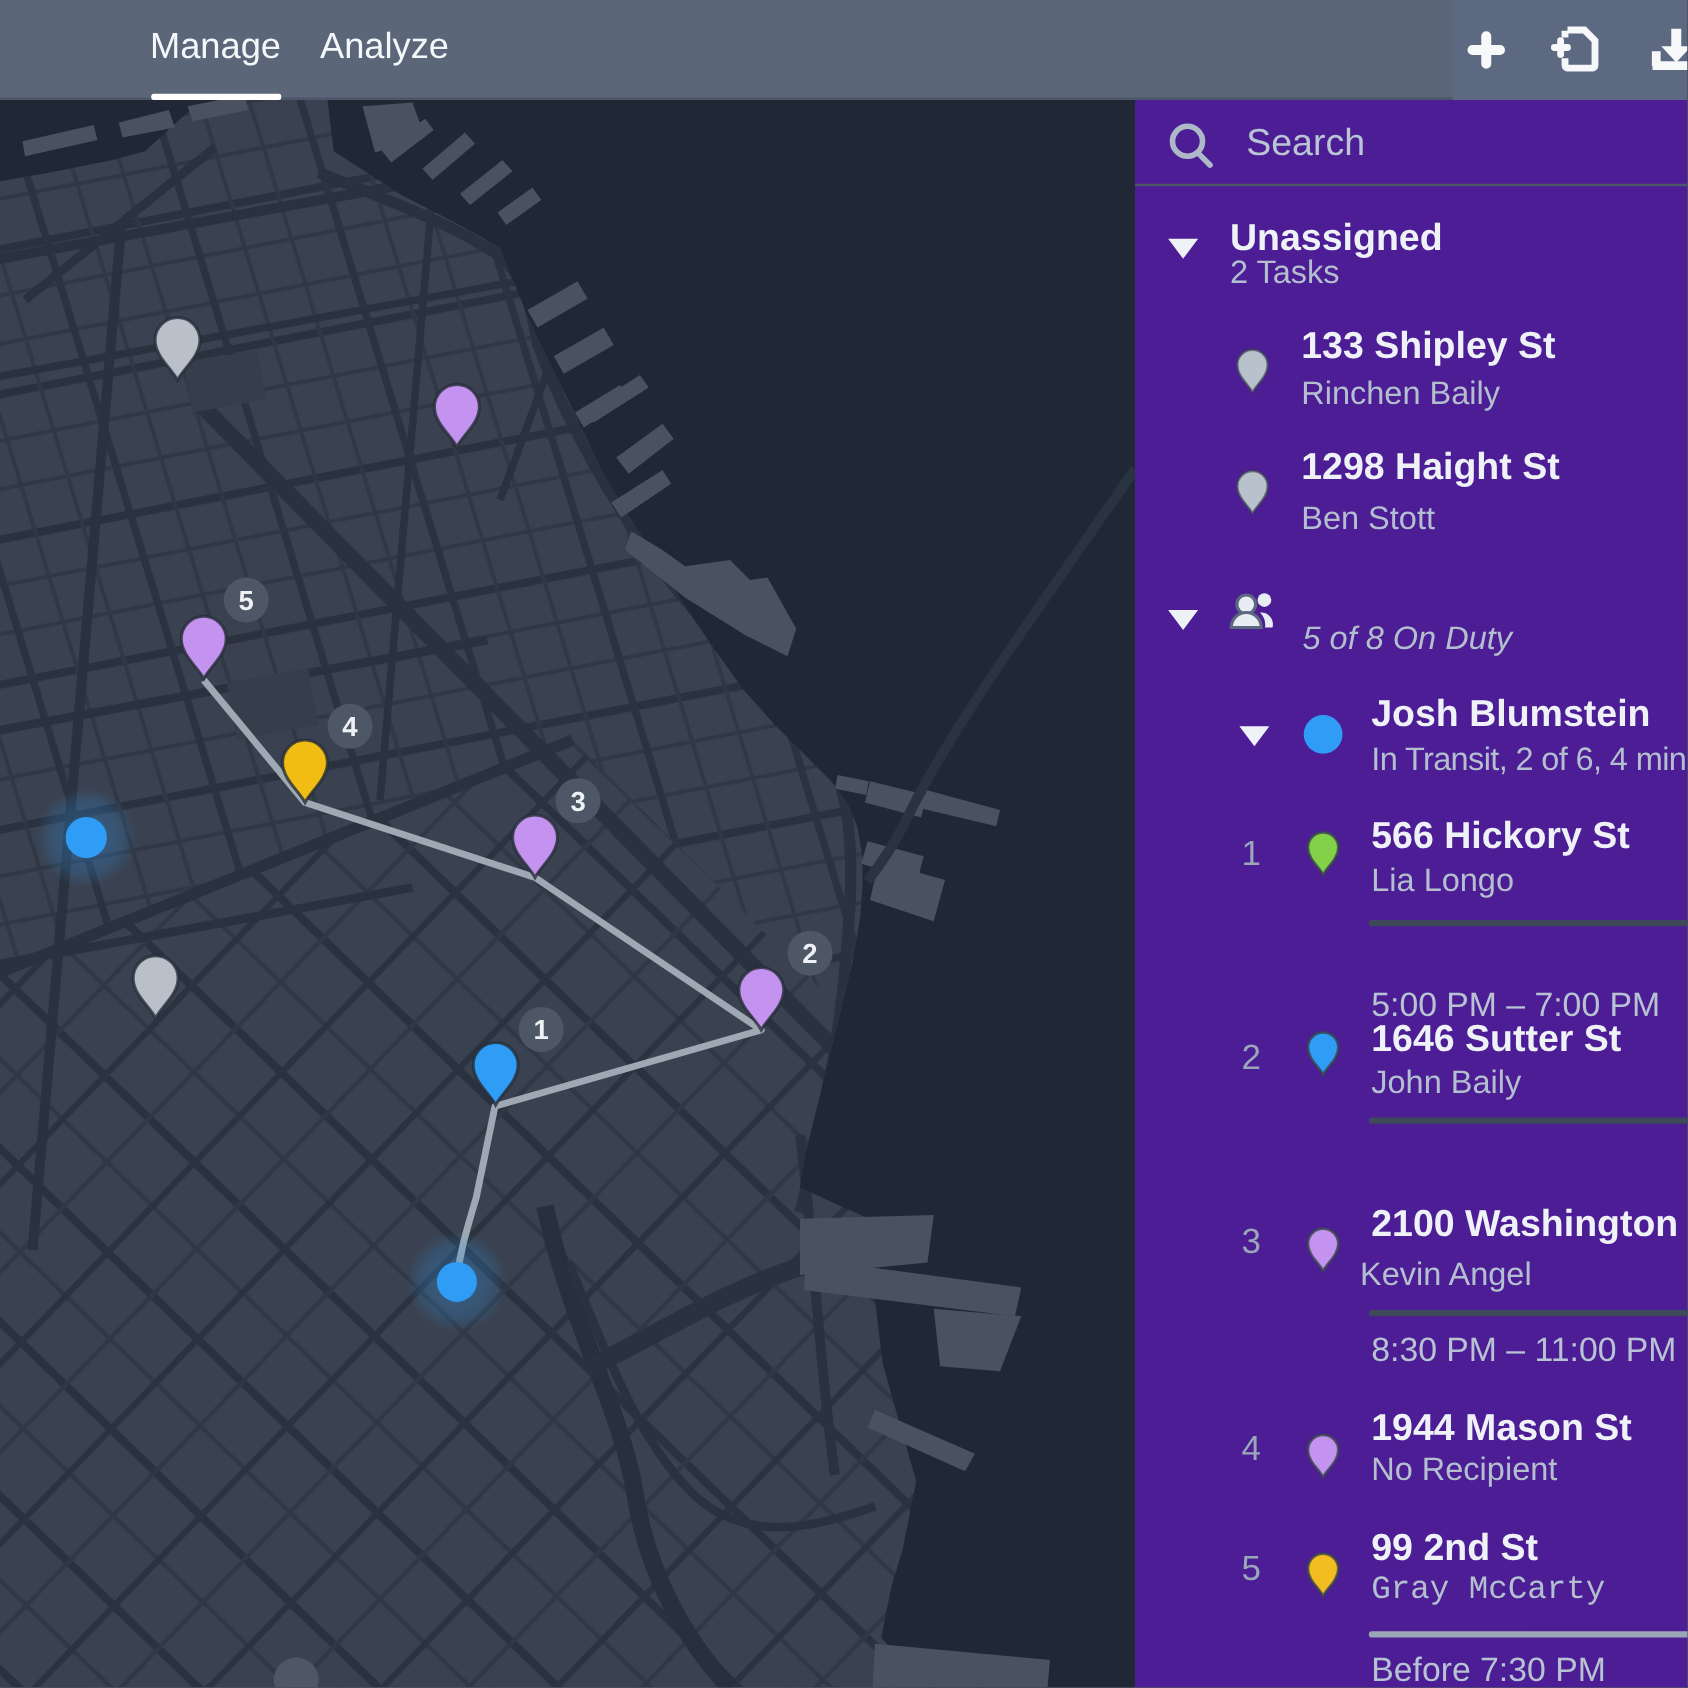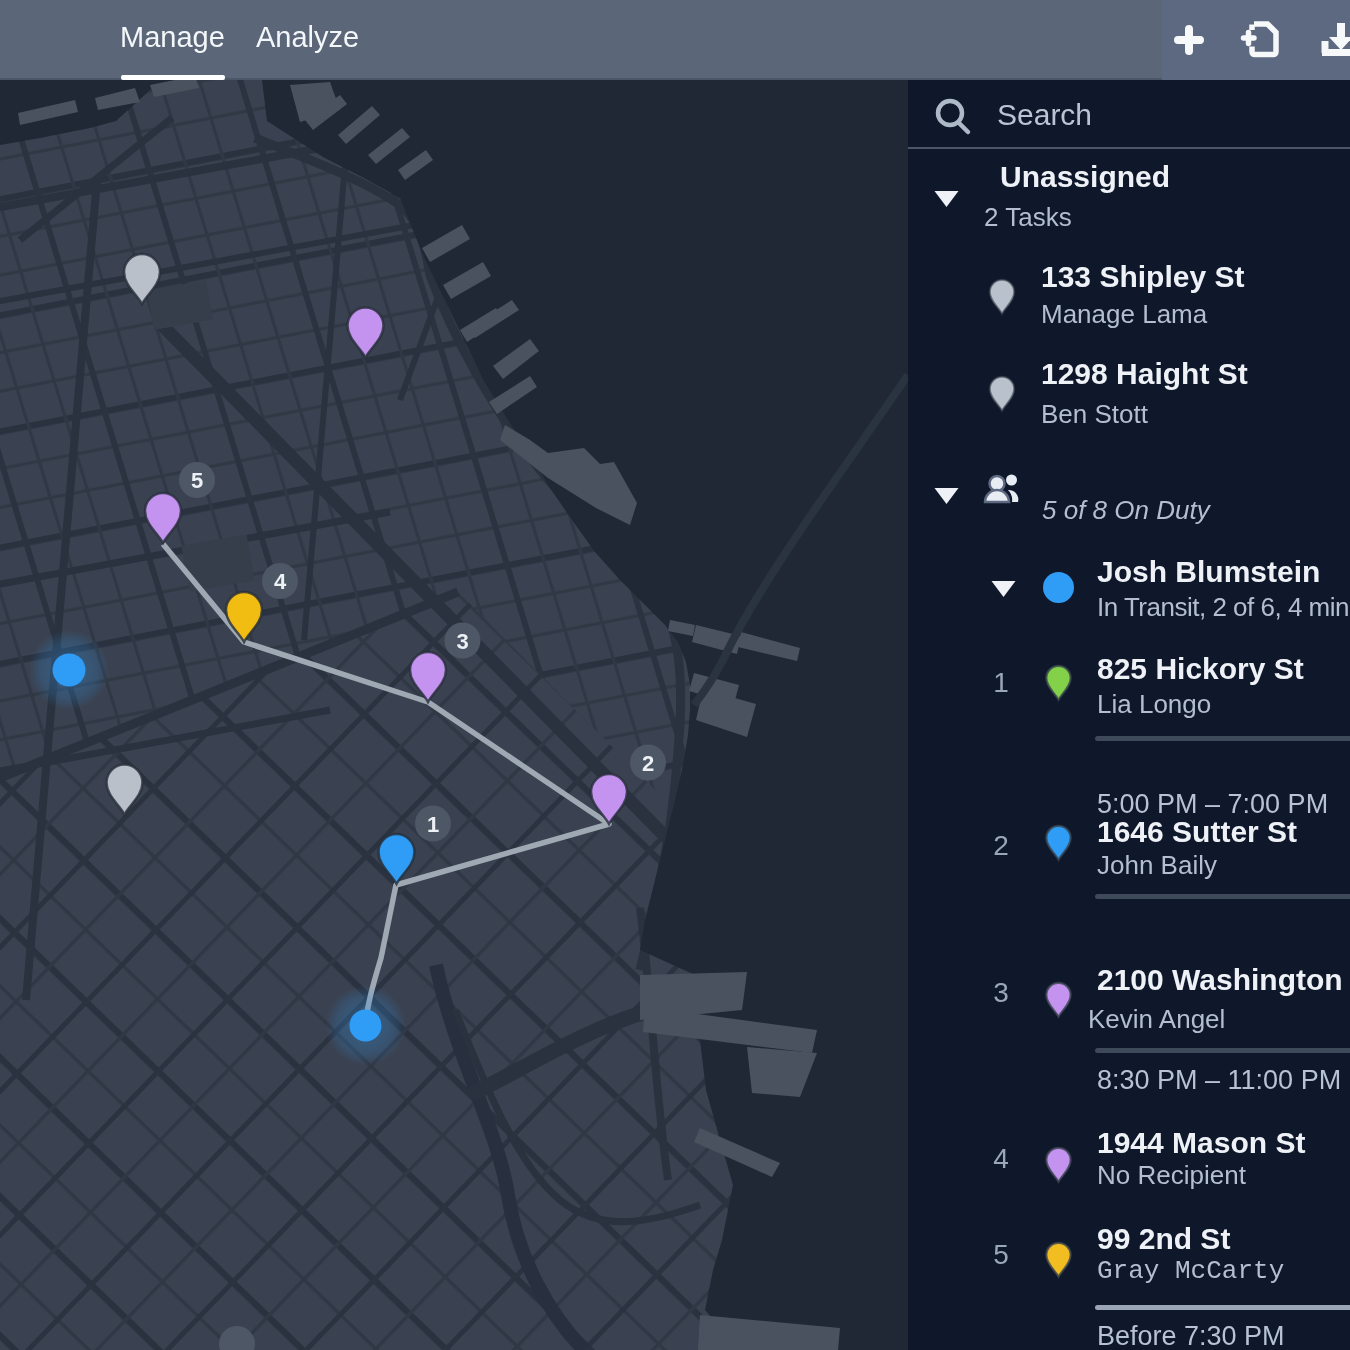--- a/index.html
+++ b/index.html
@@ -5,21 +5,21 @@
   html,body{margin:0;padding:0;}
   body{width:1350px;height:1350px;overflow:hidden;position:relative;
        font-family:"Liberation Sans",sans-serif;background:#5d6980;}
   #topbar{position:absolute;left:0;top:0;width:1162px;height:80px;background:#5b6679;
           border-bottom:2px solid #4b5668;box-sizing:border-box;z-index:30;}
   .tab{position:absolute;top:21px;font-size:29px;color:#f4f7fa;}
   #tab-manage{left:120px;}
   #tab-analyze{left:256px;}
   #tab-underline{position:absolute;left:121px;top:75px;width:104px;height:5px;background:#ffffff;border-radius:2px;}
   #mapwrap{position:absolute;left:0;top:80px;width:908px;height:1270px;}
-  #sidebar{position:absolute;left:908px;top:80px;width:442px;height:1270px;background:#0f172a;}
+  #sidebar{position:absolute;left:908px;top:80px;width:442px;height:1270px;background:#4c1d95;}
   .sb-abs{position:absolute;white-space:nowrap;}
   .addr{font-size:30px;font-weight:bold;color:#eef2f7;}
   .sub{font-size:26px;color:#b3bfce;}
   .num{font-size:28px;color:#9aa7b8;}
   .time{font-size:27px;color:#b7c3d2;}
   .tdiv{position:absolute;left:187px;height:5px;width:460px;border-radius:3px;background:#3e4959;}
 </style>
 </head>
 <body>
 <div id="topbar">
@@ -192,35 +192,35 @@
     <use href="#spin" x="150.5" y="598" fill="#82d149"></use>
     <use href="#spin" x="150.5" y="758" fill="#2f9df5"></use>
     <use href="#spin" x="150.5" y="915" fill="#c493ef"></use>
     <use href="#spin" x="150.5" y="1080" fill="#c493ef"></use>
     <use href="#spin" x="150.5" y="1175" fill="#f2bd20"></use>
     </g>
   </svg>
 
   <div class="sb-abs sub" style="left:89px;top:18px;color:#bac5d3;font-size:30px;">Search</div>
 
-  <div class="sb-abs addr" style="left:76px;top:80px;margin-left:16px;">Unassigned</div>
+  <div class="sb-abs addr" style="left:76px;top:94px;">Unassigned</div>
   <div class="sb-abs sub" style="left:76px;top:122px;">2 Tasks</div>
 
   <div class="sb-abs addr" style="left:133px;top:180px;">133 Shipley St</div>
-  <div class="sb-abs sub" style="left:133px;top:219px;">Manage Lama</div>
+  <div class="sb-abs sub" style="left:133px;top:219px;">Rinchen Baily</div>
   <div class="sb-abs addr" style="left:133px;top:277px;">1298 Haight St</div>
   <div class="sb-abs sub" style="left:133px;top:319px;">Ben Stott</div>
 
   <div class="sb-abs sub" style="left:134px;top:415px;font-style:italic;">5 of 8 On Duty</div>
 
   <div class="sb-abs addr" style="left:189px;top:475px;">Josh Blumstein</div>
   <div class="sb-abs sub" style="left:189px;top:512px;letter-spacing:-0.5px;">In Transit, 2 of 6, 4 min</div>
 
   <div class="sb-abs num" style="left:78px;top:587px;width:30px;text-align:center;">1</div>
-  <div class="sb-abs addr" style="left:189px;top:572px;">825 Hickory St</div>
+  <div class="sb-abs addr" style="left:189px;top:572px;">566 Hickory St</div>
   <div class="sb-abs sub" style="left:189px;top:609px;">Lia Longo</div>
   <div class="tdiv" style="top:656px;"></div>
   <div class="sb-abs time" style="left:189px;top:709px;">5:00 PM – 7:00 PM</div>
 
   <div class="sb-abs num" style="left:78px;top:750px;width:30px;text-align:center;">2</div>
   <div class="sb-abs addr" style="left:189px;top:735px;">1646 Sutter St</div>
   <div class="sb-abs sub" style="left:189px;top:770px;">John Baily</div>
   <div class="tdiv" style="top:814px;"></div>
 
   <div class="sb-abs num" style="left:78px;top:897px;width:30px;text-align:center;">3</div>

